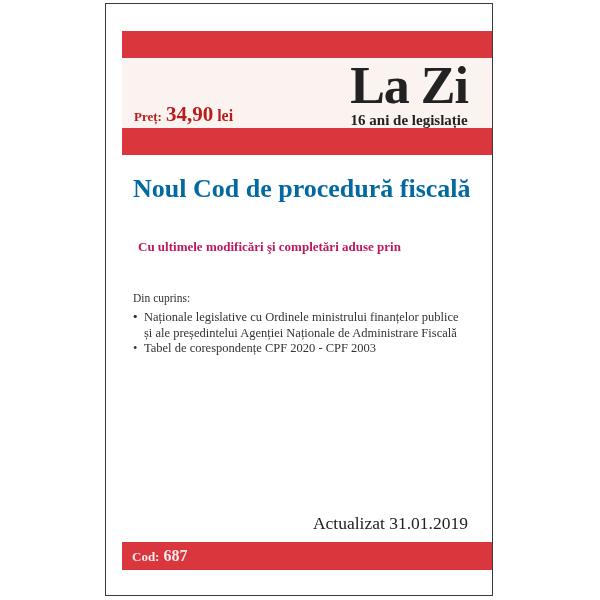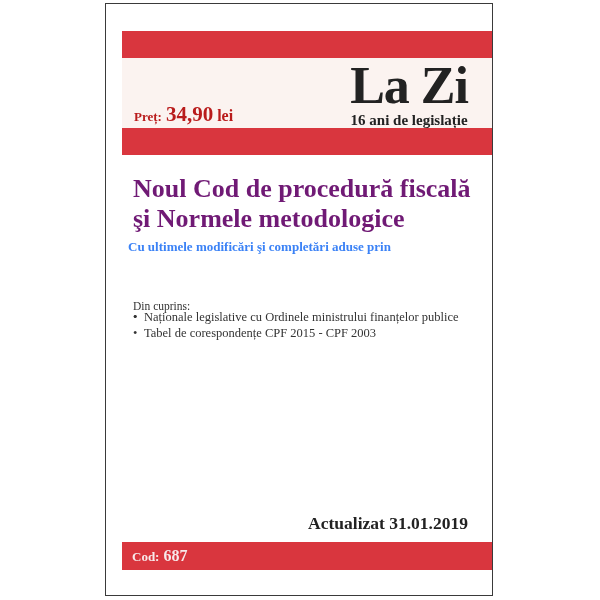--- a/index.html
+++ b/index.html
@@ -36,42 +36,42 @@
       color: #222;
     }
     .series .name {
       font-size: 52px; font-weight: bold; line-height: 52px; letter-spacing: -1px;
     }
     .series .tag {
       font-size: 15px; font-weight: bold; line-height: 16px; margin-top: 0px;
     }
     .title {
       position: absolute; left: 27px; top: 170px; width: 360px;
-      font-size: 26px; font-weight: bold; line-height: 30px; color: #701a75;
+      font-size: 26px; font-weight: bold; line-height: 30px; color: #0369a1;
     }
     .subtitle {
-      position: absolute; left: 22px; top: 235px; width: 360px;
-      font-size: 13px; font-weight: bold; line-height: 15px; color: #3b82f6;
+      position: absolute; left: 32px; top: 235px; width: 360px;
+      font-size: 13px; font-weight: bold; line-height: 15px; color: #be185d;
     }
     .contents-label {
-      position: absolute; left: 27px; top: 296px;
+      position: absolute; left: 27px; top: 288px;
       font-size: 11.5px; color: #333;
     }
     .contents-list {
       position: absolute; left: 27px; top: 306px; width: 360px;
       margin: 0; padding: 0; list-style: none;
       font-size: 12.5px; line-height: 15.5px; color: #333;
     }
     .contents-list li { position: relative; padding-left: 11px; }
     .contents-list li .bullet {
       position: absolute; left: 0; top: 0;
     }
     .updated {
       position: absolute; right: 24px; top: 509px;
-      font-size: 17.5px; font-weight: bold; color: #222; white-space: nowrap;
+      font-size: 17.5px; font-weight: normal; color: #222; white-space: nowrap;
     }
     .band-bottom {
       position: absolute; left: 16px; right: 0; top: 538px; height: 28px;
       background: #d9363e; color: #f7e9ea; font-weight: bold;
     }
     .band-bottom .code {
       position: absolute; left: 10px; top: 5px; white-space: nowrap;
     }
     .band-bottom .code .lbl { font-size: 13px; }
     .band-bottom .code .val { font-size: 16px; }
@@ -94,40 +94,40 @@
     <div class="series">
       <div class="name">La Zi</div>
       <div class="tag">16 ani de legislație</div>
     </div>
   </div>
 
   <div class="band-red band-mid"></div>
 
   <div class="title">
     <div>Noul Cod de procedură fiscală</div>
-    <div>şi Normele metodologice</div>
   </div>
 
   <div class="subtitle">
     <div>Cu ultimele modificări şi completări aduse prin</div>
   </div>
 
   <div class="contents-label">Din cuprins:</div>
 
   <ul class="contents-list">
     <li>
       <span class="bullet">•</span>
     </li>
     <li>
       <span class="bullet">•</span>
       <div>Naționale legislative cu Ordinele ministrului finanțelor publice</div>
+      <div>și ale președintelui Agenției Naționale de Administrare Fiscală</div>
     </li>
     <li>
       <span class="bullet">•</span>
-      <div>Tabel de corespondențe CPF 2015 - CPF 2003</div>
+      <div>Tabel de corespondențe CPF 2020 - CPF 2003</div>
     </li>
   </ul>
 
   <div class="updated">Actualizat 31.01.2019</div>
 
   <div class="band-bottom">
     <div class="code">
       <span class="lbl">Cod:</span>
       <span class="val">687</span>
     </div>

